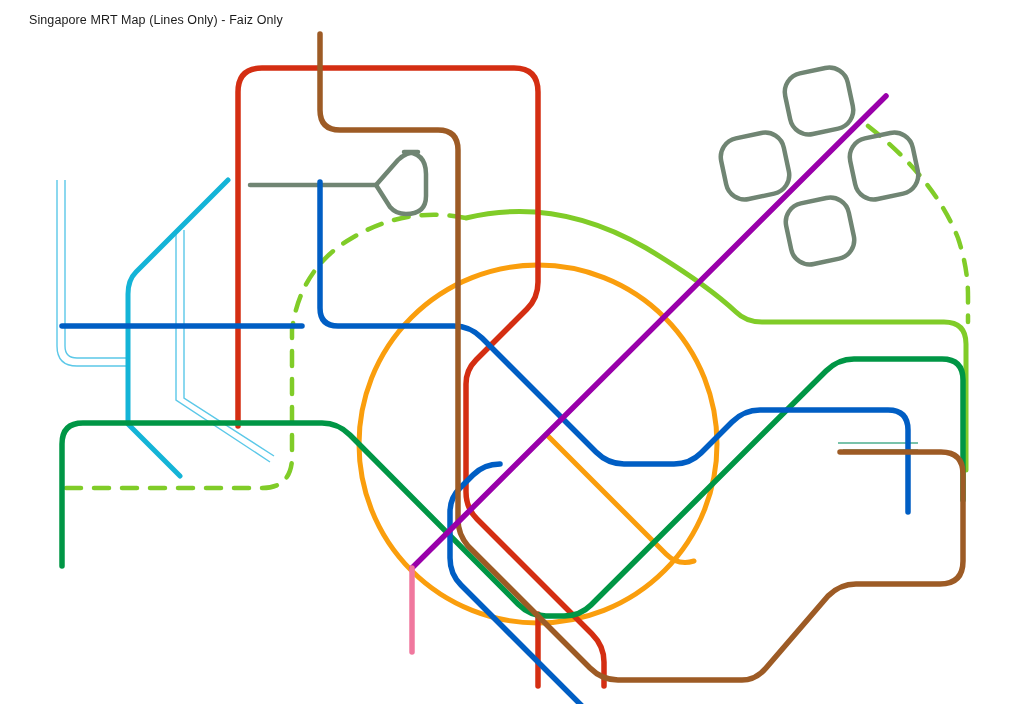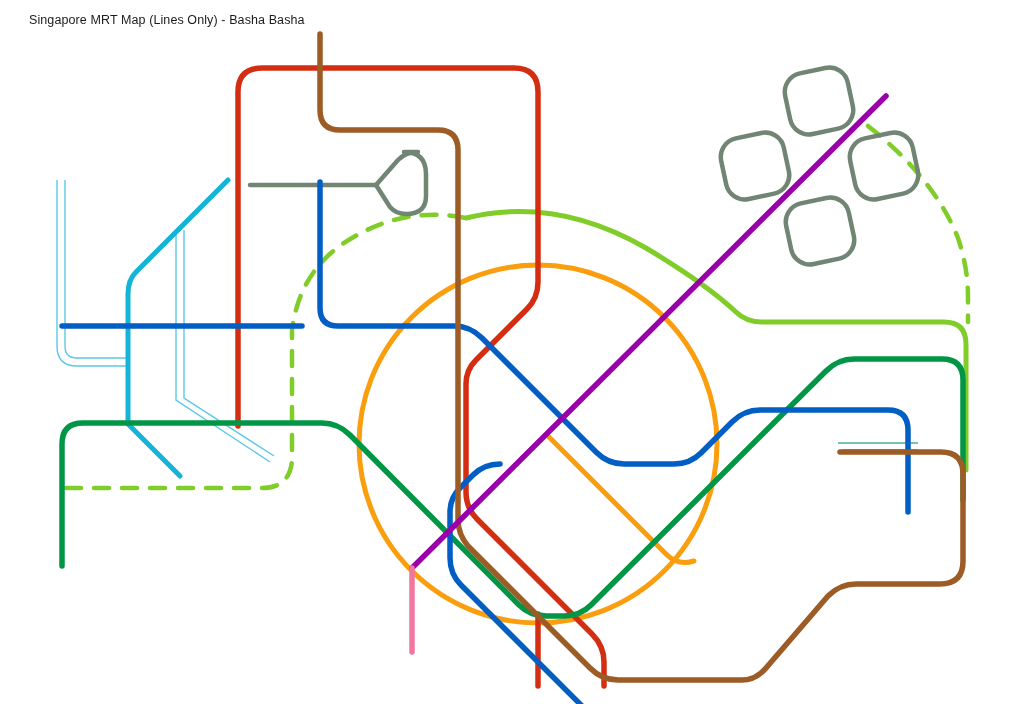--- a/index.html
+++ b/index.html
@@ -44,21 +44,21 @@
     fill: none;
     stroke-linecap: round;
     stroke-linejoin: round;
   }
 </style>
 </head>
 <body>
 
 <div id="map-root">
 
-  <div id="map-title">Singapore MRT Map (Lines Only) - Basha Basha</div>
+  <div id="map-title">Singapore MRT Map (Lines Only) - Faiz Only</div>
 
   <svg id="mrt-svg" viewBox="0 0 1024 704" xmlns="http://www.w3.org/2000/svg">
 
     <path class="ln" d="M 66 488 L 262 488 Q 290 488 292 460 L 292 330 Q 300 268 352 238 Q 406 206 466 218" stroke="#80cc28" stroke-width="4.5" stroke-dasharray="15,13"></path>
 
     <path class="ln" d="M 466 218 Q 556 196 646 248 Q 706 284 736 312 Q 746 322 762 322 L 944 322 Q 966 322 966 344 L 966 470" stroke="#80cc28" stroke-width="5"></path>
 
     <path class="ln" d="M 868 126 Q 934 178 958 238 Q 968 268 968 296 L 968 322" stroke="#80cc28" stroke-width="4.5" stroke-dasharray="15,13"></path>
 
     <circle class="ln" cx="538" cy="444" r="179" stroke="#fa9e0d" stroke-width="5"></circle>

